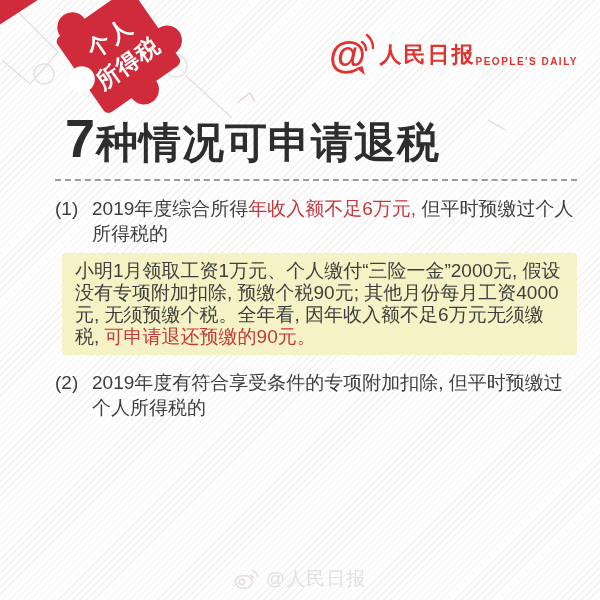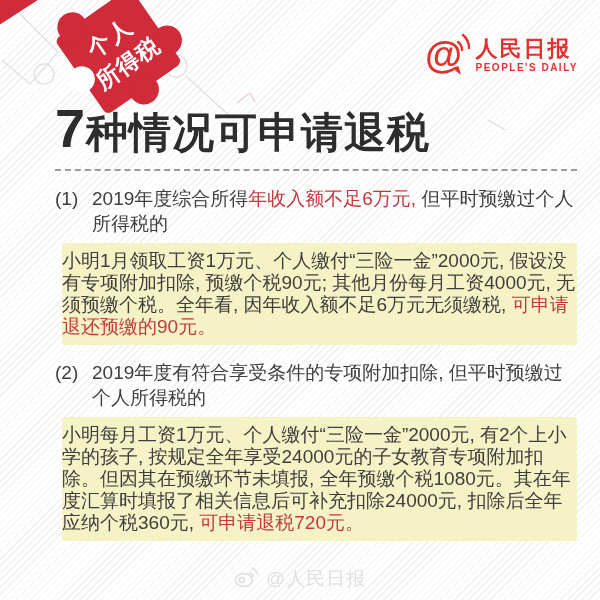--- a/index.html
+++ b/index.html
@@ -7,36 +7,36 @@
   .page{
     position:relative;width:600px;height:600px;overflow:hidden;background:#ffffff;
     background-image:repeating-linear-gradient(135deg, rgba(214,204,204,0.30) 0px, rgba(214,204,204,0.30) 1px, transparent 1px, transparent 5px);
   }
   
   .header{position:absolute;top:0;left:0;width:100%;height:130px;}
   .deco-outlines{position:absolute;top:0;left:0;}
   .corner-red{position:absolute;left:-16px;top:-13px;width:60px;height:26px;background:#cf2b3a;transform:rotate(-33deg);}
   .puzzle-wrap{position:absolute;left:42px;top:-24px;width:150px;height:150px;transform:rotate(-35deg);}
   .logo{position:absolute;right:22px;top:30px;display:flex;align-items:center;gap:5px;}
-  .logo-texts{display:flex;flex-direction:column;}
+  .logo-texts{display:flex;flex-direction:row;align-items:flex-end;}
   .logo-cn{font-size:22px;font-weight:bold;color:#e0332f;letter-spacing:2px;line-height:24px;}
   .logo-en{font-size:10px;font-weight:bold;color:#e0332f;letter-spacing:1.5px;margin-top:1px;}
   
   .content{position:absolute;top:0;left:0;width:600px;padding:102px 23px 0 55px;box-sizing:border-box;}
-  .title{margin:0;font-weight:bold;color:#2d2d2d;font-size:42px;line-height:52px;letter-spacing:1px;}
+  .title{margin:10px;font-weight:bold;color:#2d2d2d;font-size:42px;line-height:52px;letter-spacing:1px;}
   .title-num{font-size:54px;}
   .divider{margin-top:10px;border-top:2px dashed #9b9b9b;height:0;}
   .section{margin-top:15px;}
   .intro{display:flex;font-size:19px;line-height:25px;color:#3e3e3e;}
   .num{flex:0 0 37px;}
   .intro-text{flex:1;}
-  .example-box{margin:7px 0 0 7px;background:#f5f2c5;border-radius:3px;padding:7px 0;font-size:19px;line-height:22px;color:#3e3e3e;}
+  .example-box{margin:7px 0 0 7px;background:#f5f2c5;border-radius:3px;padding:7px 13px;font-size:19px;line-height:22px;color:#3e3e3e;}
   .red{color:#c2383e;}
   
-  .watermark{position:absolute;bottom:8px;left:50%;transform:translateX(-50%);display:flex;align-items:flex-start;gap:6px;color:#e2dfde;font-size:19px;letter-spacing:1px;}
+  .watermark{position:absolute;bottom:8px;left:50%;transform:translateX(-50%);display:flex;align-items:center;gap:6px;color:#e2dfde;font-size:19px;letter-spacing:1px;}
 </style>
 </head>
 <body>
 
 <div class="page">
 
   <div class="header">
     <svg class="deco-outlines" width="600" height="130" viewBox="0 0 600 130">
       <g fill="none" stroke="#e4e1e1" stroke-width="1.5">
         <path d="M8 2 L58 52 L30 84 L2 60"></path>
@@ -92,21 +92,20 @@
             <span class="num">(1)</span>
             <span class="intro-text"><span>2019年度综合所得</span><span class="red">年收入额不足6万元, </span><span>但平时预缴过个人所得税的</span></span>
           </div>
           <div class="example-box"><span>小明1月领取工资1万元、个人缴付“三险一金”2000元, 假设没有专项附加扣除, 预缴个税90元; 其他月份每月工资4000元, 无须预缴个税。全年看, 因年收入额不足6万元无须缴税, </span><span class="red">可申请退还预缴的90元。</span></div>
         </div>
         <div class="section">
           <div class="intro">
             <span class="num">(2)</span>
             <span class="intro-text"><span>2019年度有符合享受条件的专项附加扣除, 但平时预缴过个人所得税的</span></span>
           </div>
-          <div class="example-box"><span>小明每月工资1万元、个人缴付“三险一金”2000元, 有2个上小学的孩子, 按规定全年享受24000元的子女教育专项附加扣除。但因其在预缴环节未填报, 全年预缴个税1080元。其在年度汇算时填报了相关信息后可补充扣除24000元, 扣除后全年应纳个税360元, </span><span class="red">可申请退税720元。</span></div>
         </div>
       </div>
   </div>
 
   <div class="watermark">
     <svg width="26" height="22" viewBox="0 0 26 22">
       <g fill="none" stroke="#e2dfde" stroke-width="1.6">
         <ellipse cx="10" cy="14" rx="8.5" ry="6.5"></ellipse>
         <circle cx="8" cy="14" r="2.6"></circle>
         <path d="M16 7 Q19 8 19.5 11"></path>

